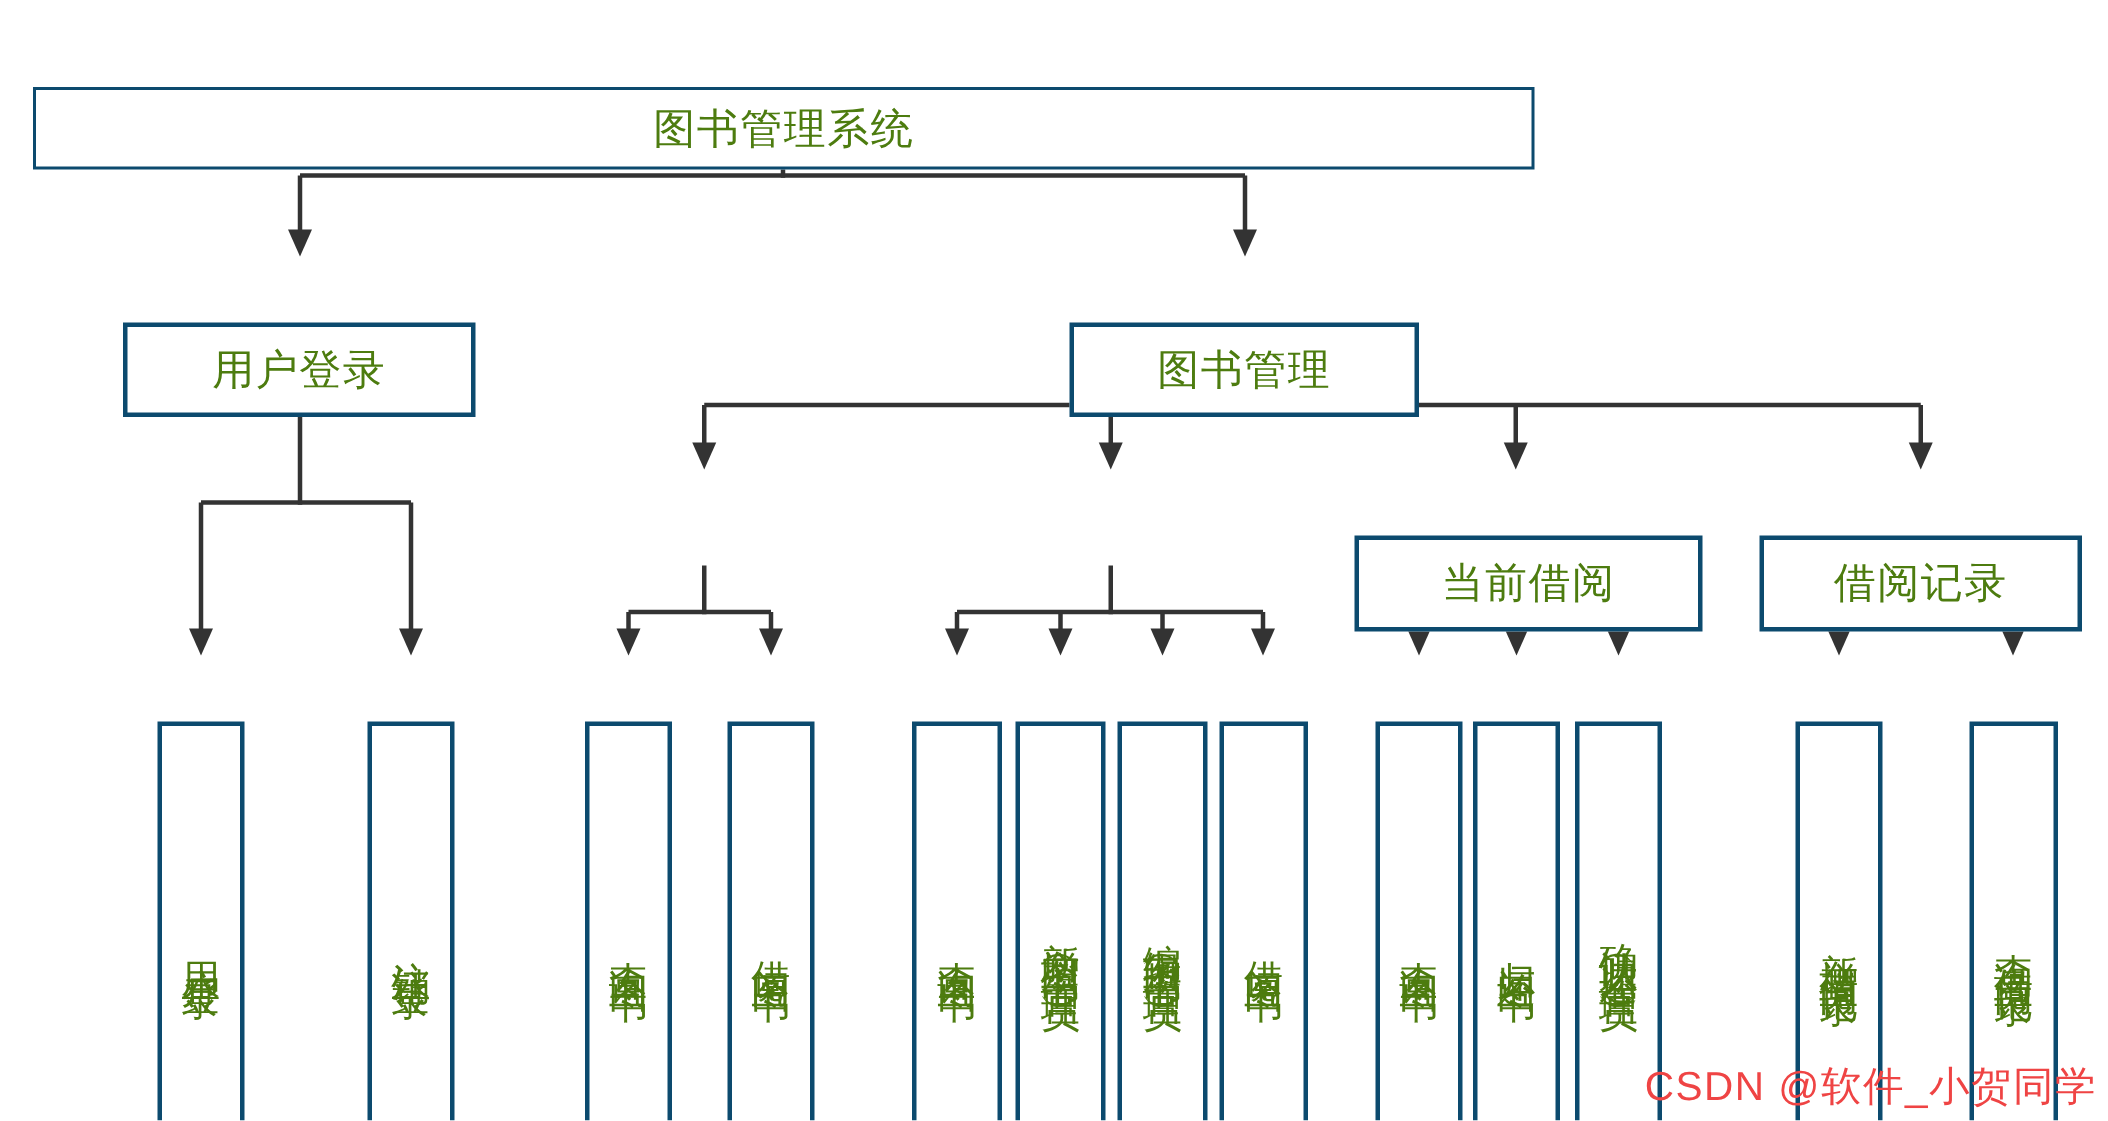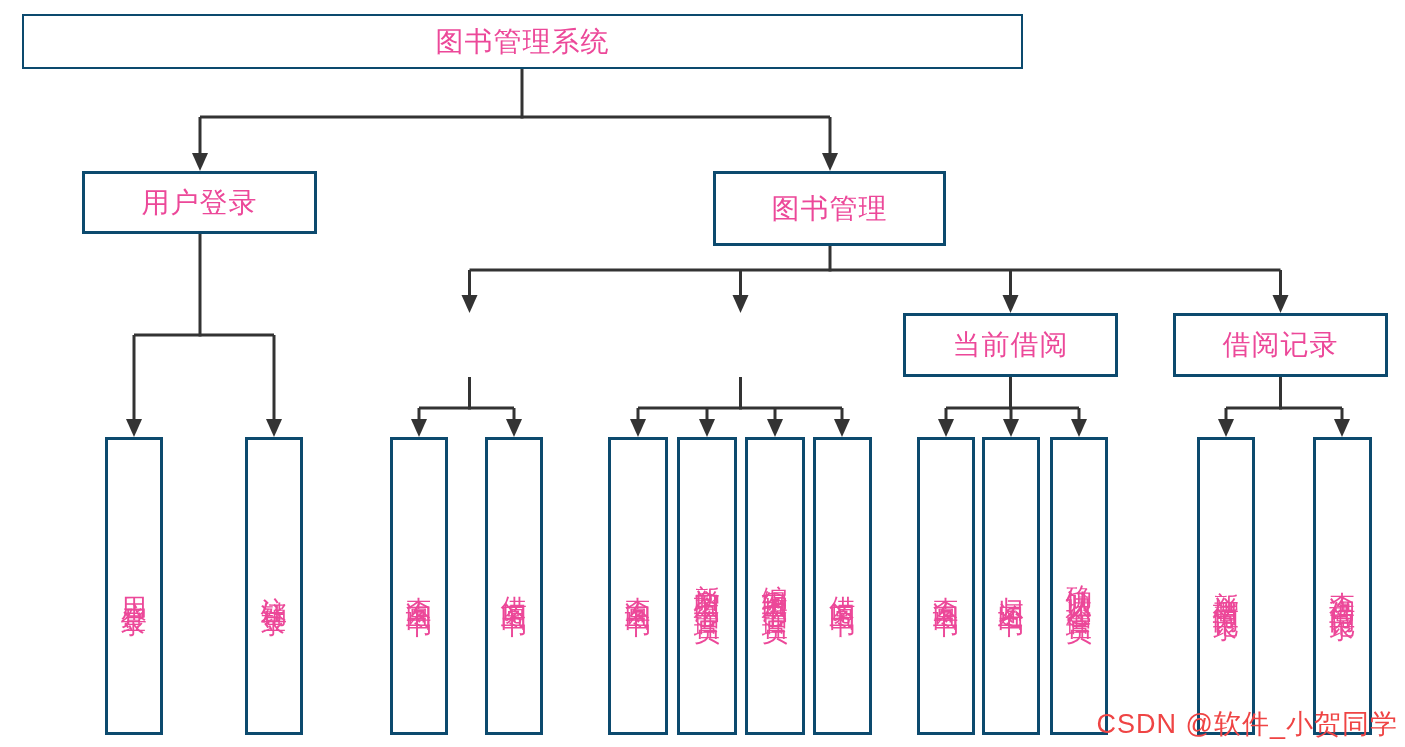--- a/index.html
+++ b/index.html
@@ -17,29 +17,30 @@
     width: 1405px; height: 747px;
     z-index: 1;
   }
   .cline { stroke: #333333; stroke-width: 3; fill: none; }
   .ahead { fill: #333333; stroke: none; }
   .node {
     position: absolute;
     box-sizing: border-box;
     border: 3px solid #0c4a6e;
     background: #ffffff;
-    color: #ec4899;
+    color: #4d7c0f;
     display: flex;
     align-items: center;
     justify-content: center;
     text-align: center;
     z-index: 2;
     font-size: 28px;
     letter-spacing: 1px;
     white-space: nowrap;
+    margin-top: 44px;
   }
   .root-node { border-width: 2px; }
   .leaf {
     writing-mode: vertical-rl;
     text-orientation: mixed;
     font-size: 26px;
     letter-spacing: 5px;
     line-height: 1.1;
     white-space: normal;
   }
@@ -117,23 +118,23 @@
     <line class="cline" x1="1226" y1="408" x2="1342" y2="408"></line>
     <line class="cline" x1="1226" y1="408" x2="1226" y2="421"></line>
     <polygon class="ahead" points="1218,419 1234,419 1226,437"></polygon>
     <line class="cline" x1="1342" y1="408" x2="1342" y2="421"></line>
     <polygon class="ahead" points="1334,419 1350,419 1342,437"></polygon>
   </svg>
 
   <div class="node root-node" style="left:22px; top:14px; width:1001px; height:55px;">图书管理系统</div>
 
   <div class="node" style="left:82px; top:171px; width:235px; height:63px;">用户登录</div>
-  <div class="node" style="left:713px; top:171px; width:233px; height:75px;">图书管理</div>
+  <div class="node" style="left:713px; top:171px; width:233px; height:63px;">图书管理</div>
 
-  <div class="node" style="left:903px; top:313px; width:215px; height:64px;">当前借阅</div>
+  <div class="node" style="left:903px; top:313px; width:232px; height:64px;">当前借阅</div>
   <div class="node" style="left:1173px; top:313px; width:215px; height:64px;">借阅记录</div>
 
   <div class="node leaf" style="left:105px; top:437px; width:58px; height:298px;">用户登录</div>
   <div class="node leaf" style="left:245px; top:437px; width:58px; height:298px;">注销登录</div>
 
   <div class="node leaf" style="left:390px; top:437px; width:58px; height:298px;">查询图书</div>
   <div class="node leaf" style="left:485px; top:437px; width:58px; height:298px;">借阅图书</div>
 
   <div class="node leaf" style="left:608px; top:437px; width:60px; height:298px;">查询图书</div>
   <div class="node leaf" style="left:677px; top:437px; width:60px; height:298px;">新增图书（管理员）</div>

